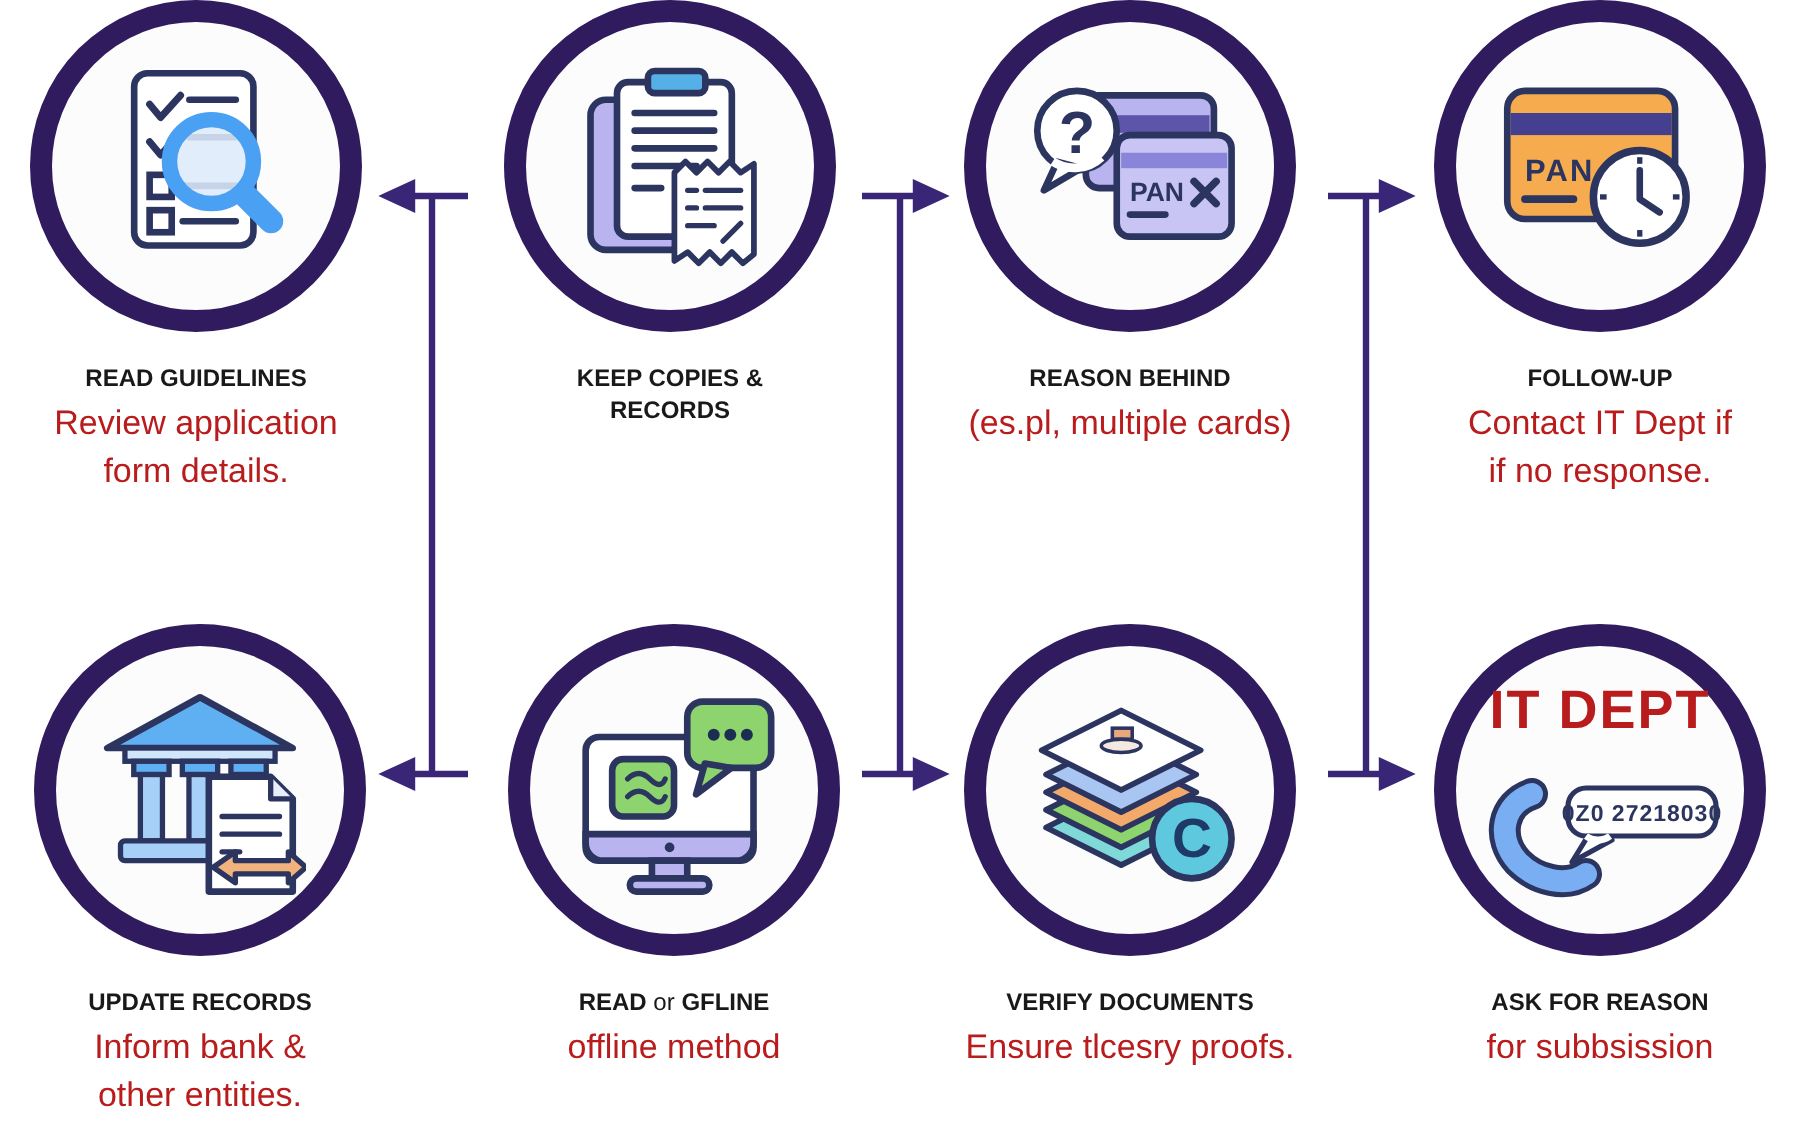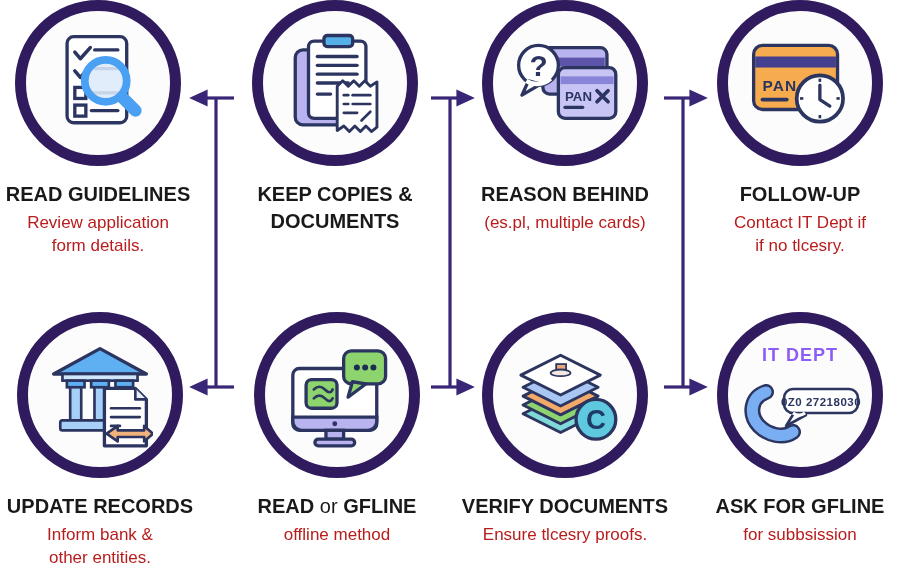--- a/index.html
+++ b/index.html
@@ -6,25 +6,25 @@
   .canvas{
     position:relative;width:900px;height:568px;overflow:hidden;background:#ffffff;
     font-family:"Liberation Sans", sans-serif;
   }
   .panel{position:absolute;display:flex;flex-direction:column;align-items:center;text-align:center;}
   .circle{
     width:144px;height:144px;border-radius:50%;
     border:11px solid #2f1b5e;background:#fdfcfc;
     display:flex;align-items:center;justify-content:center;flex:0 0 auto;
   }
-  .title{margin-top:15px;font-size:20px;font-weight:700;color:#191919;line-height:1.34;}
+  .title{margin-top:15px;font-size:12px;font-weight:700;color:#191919;line-height:1.34;}
   .title .thin{font-weight:400;margin-top:40px;}
   .desc{font-size:17px;color:#b91c1c;line-height:1.38;margin-top:3px;}
   .connectors{position:absolute;left:0;top:0;pointer-events:none;}
-  .itdept{font-size:18px;font-weight:700;color:#8b5cf6;letter-spacing:1px;margin-bottom:18px;}
+  .itdept{font-size:27px;font-weight:700;color:#b91c1c;letter-spacing:1px;margin-bottom:18px;}
   svg text{font-family:"Liberation Sans", sans-serif;}
 </style>
 </head>
 <body>
 
 <div class="canvas">
 
   <svg class="connectors" width="900" height="568" viewBox="0 0 900 568">
     <g stroke="#3a2676" stroke-width="3.2" fill="#3a2676">
       <line x1="216" y1="98" x2="216" y2="387"></line>
@@ -87,21 +87,21 @@
         <line x1="56" y1="59" x2="60" y2="59" stroke="#2b3560" stroke-width="2.4" stroke-linecap="round"></line>
         <line x1="64" y1="59" x2="80" y2="59" stroke="#2b3560" stroke-width="2.4" stroke-linecap="round"></line>
         <line x1="56" y1="67" x2="60" y2="67" stroke="#2b3560" stroke-width="2.4" stroke-linecap="round"></line>
         <line x1="64" y1="67" x2="80" y2="67" stroke="#2b3560" stroke-width="2.4" stroke-linecap="round"></line>
         <line x1="56" y1="75" x2="68" y2="75" stroke="#2b3560" stroke-width="2.4" stroke-linecap="round"></line>
         <line x1="72" y1="82" x2="80" y2="74" stroke="#2b3560" stroke-width="2.4" stroke-linecap="round"></line>
       </svg>
     </div>
     <div class="title">
       <div>KEEP COPIES &amp;</div>
-      <div>DOCUMENTS</div>
+      <div>RECORDS</div>
     </div>
   </div>
 
   <div class="panel" style="left:455px;top:12;width:220px;">
     <div class="circle">
       <svg width="106" height="106" viewBox="0 0 96 96">
         <rect x="28" y="16" width="58" height="42" rx="6" fill="#b9b4ef" stroke="#2b3560" stroke-width="3"></rect>
         <rect x="30" y="25" width="54" height="8" fill="#5c55aa"></rect>
         <rect x="42" y="34" width="52" height="46" rx="6" fill="#c8c5f5" stroke="#2b3560" stroke-width="3"></rect>
         <rect x="44" y="42" width="48" height="7" fill="#8a85d8"></rect>
@@ -133,21 +133,21 @@
         <line x1="66" y1="44" x2="66" y2="47" stroke="#2b3560" stroke-width="2.4"></line>
         <line x1="66" y1="77" x2="66" y2="80" stroke="#2b3560" stroke-width="2.4"></line>
         <line x1="48" y1="62" x2="51" y2="62" stroke="#2b3560" stroke-width="2.4"></line>
         <line x1="81" y1="62" x2="84" y2="62" stroke="#2b3560" stroke-width="2.4"></line>
         <path d="M66 50 L66 63 L75 69" fill="none" stroke="#2b3560" stroke-width="3" stroke-linecap="round" stroke-linejoin="round"></path>
       </svg>
     </div>
     <div class="title">FOLLOW-UP</div>
     <div class="desc">
       <div>Contact IT Dept if</div>
-      <div>if no tlcesry.</div>
+      <div>if no response.</div>
     </div>
   </div>
 
   <div class="panel" style="left:0;top:312px;width:200px;">
     <div class="circle">
       <svg width="106" height="106" viewBox="0 0 96 96">
         <path d="M48 6 L6 29 L90 29 Z" fill="#5fb0f2" stroke="#2b3560" stroke-width="3" stroke-linejoin="round"></path>
         <rect x="14" y="29" width="68" height="6" fill="#cfe6fb" stroke="#2b3560" stroke-width="2.4"></rect>
         <rect x="18" y="35" width="16" height="6" fill="#5fb0f2" stroke="#2b3560" stroke-width="2.4"></rect>
         <rect x="21" y="41" width="10" height="30" fill="#a6d0f7" stroke="#2b3560" stroke-width="2.4"></rect>
@@ -225,19 +225,19 @@
         <svg width="124" height="62" viewBox="0 0 124 62">
           <path d="M28 8 C 13 13, 10 30, 21 42 C 30 51, 45 55, 55 48" fill="none" stroke="#2b3560" stroke-width="16" stroke-linecap="round"></path>
           <path d="M28 8 C 13 13, 10 30, 21 42 C 30 51, 45 55, 55 48" fill="none" stroke="#79aef2" stroke-width="11" stroke-linecap="round"></path>
           <rect x="46" y="5" width="74" height="24" rx="9" fill="#ffffff" stroke="#2b3560" stroke-width="2.6"></rect>
           <path d="M56 29 L48 42 L68 31 Z" fill="#ffffff" stroke="#2b3560" stroke-width="2.6" stroke-linejoin="round"></path>
           <path d="M55 29 a10 10 0 0 0 12 0" fill="none" stroke="#ffffff" stroke-width="3.4"></path>
           <text x="83" y="21.5" text-anchor="middle" font-size="11.5" font-weight="bold" fill="#2b3560" letter-spacing="0.5">0Z0 27218030</text>
         </svg>
       </div>
     </div>
-    <div class="title">ASK FOR GFLINE</div>
+    <div class="title">ASK FOR REASON</div>
     <div class="desc">
       <div>for subbsission</div>
     </div>
   </div>
 
 </div>
 
 </body></html>

